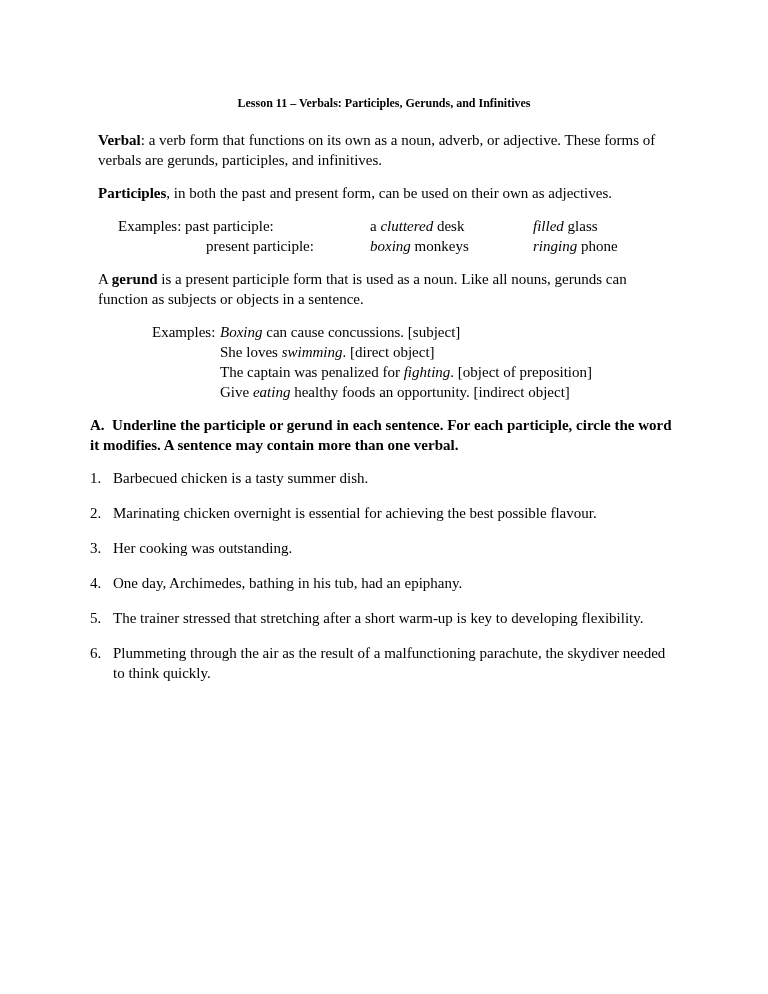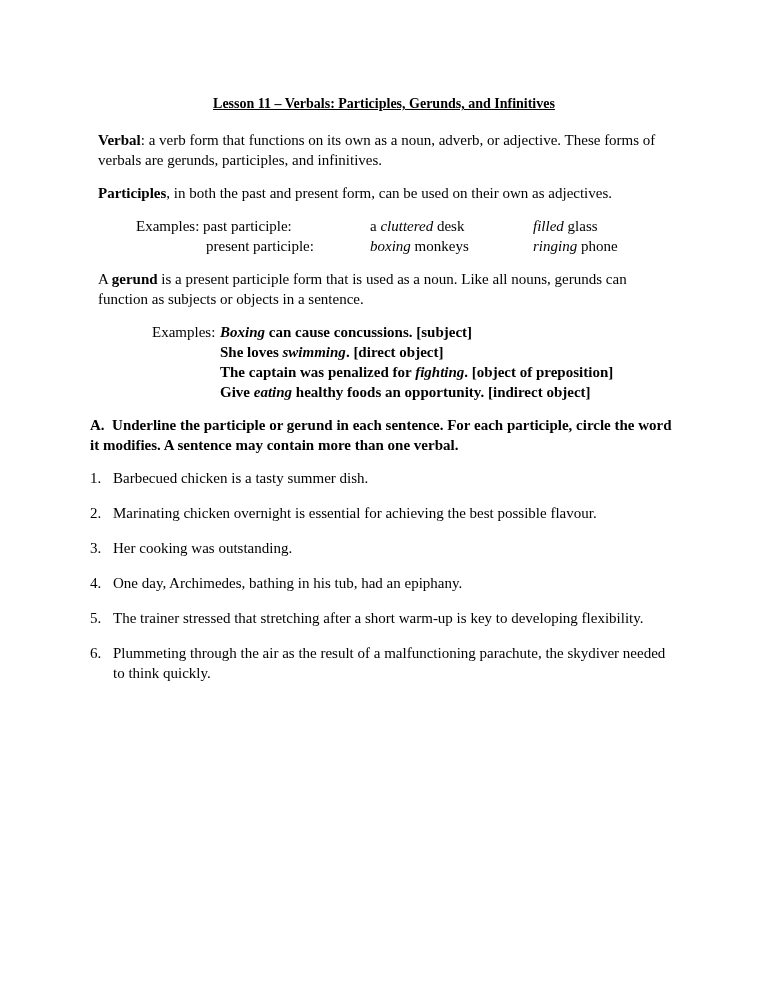--- a/index.html
+++ b/index.html
@@ -18,50 +18,49 @@
     line-height: 20px;
     overflow: hidden;
     box-sizing: border-box;
   }
   .content {
     padding: 93px 90px 0 90px;
   }
   .doc-title {
     text-align: center;
     font-weight: bold;
-    font-size: 14px;
+    font-size: 12px;
     line-height: 21px;
     margin: 0 0 16px 0;
-    text-decoration: underline;
   }
   p.para {
     margin: 0 0 13px 8px;
   }
   .lead-bold { font-weight: bold; }
   .italic { font-style: italic; }
 
   
   .ptable { margin: 0 0 13px 0; }
   .ptable .ex-row {
     position: relative;
     height: 20px;
   }
-  .ptable .c1 { position: absolute; left: 46px; white-space: nowrap; }
+  .ptable .c1 { position: absolute; left: 28px; white-space: nowrap; }
   .ptable .row2 .c1 { left: 116px; }
   .ptable .c2 { position: absolute; left: 280px; white-space: nowrap; }
   .ptable .c3 { position: absolute; left: 443px; white-space: nowrap; }
 
   
   .gtable {
     position: relative;
     margin: 0 0 13px 0;
   }
   .gtable .glabel { position: absolute; left: 62px; top: 0; }
   .gtable .glines { margin-left: 130px; }
-  .gtable .gline { height: 20px; white-space: nowrap; font-weight: bold; }
+  .gtable .gline { height: 20px; white-space: nowrap; }
 
   .exercise-heading {
     font-weight: bold;
     margin: 0 0 13px 0;
     white-space: pre-wrap;
   }
 
   .qlist { margin: 0; }
   .qitem {
     display: flex;

